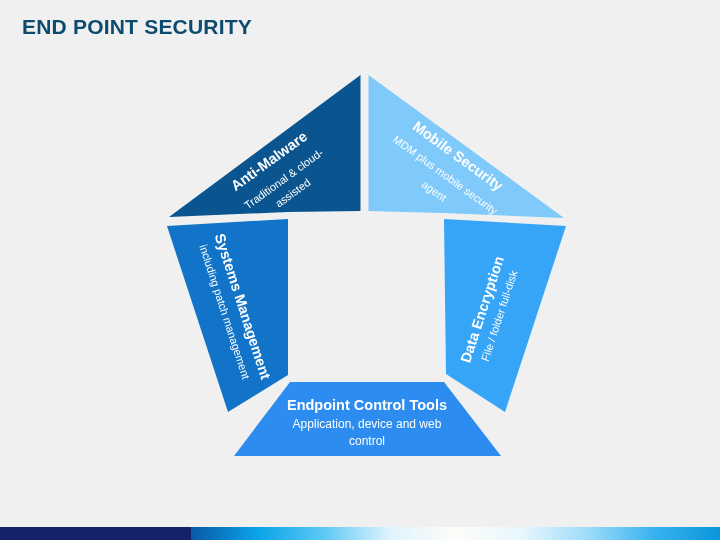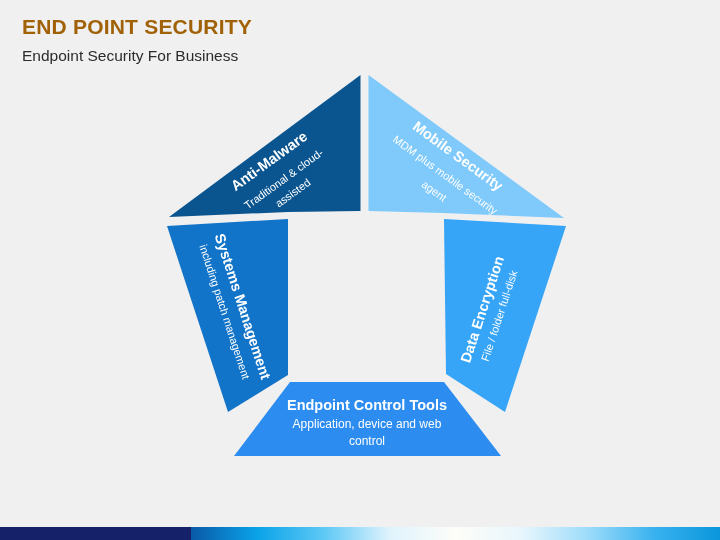--- a/index.html
+++ b/index.html
@@ -84,22 +84,21 @@
     width: 529px;
     height: 13px;
   }
 </style>
 </head>
 <body>
 
 <div id="slide" style="background: rgb(240, 240, 240);">
 
   <div id="header">
-    <div id="title" style="color: #a16207;">END POINT SECURITY</div>
-    <div id="subtitle">Endpoint Security For Business</div>
+    <div id="title" style="color: #0c4a6e;">END POINT SECURITY</div>
   </div>
 
   <svg id="diagram" viewBox="0 0 720 500">
 
     <g>
       <polygon points="361,74 361,222 170,220 170,218 289,214 289,214" fill="#0a558f" style="display:none"></polygon>
 
       <polygon points="360.5,75 360.5,211 288,212 169,217" fill="#0a558f"></polygon>
       <text class="seg-label-title" font-size="14.5" transform="translate(272,165) rotate(-36)" text-anchor="middle">Anti-Malware</text>
       <text class="seg-label-sub" font-size="11" transform="translate(286,182) rotate(-36)" text-anchor="middle">Traditional &amp; cloud-</text>

